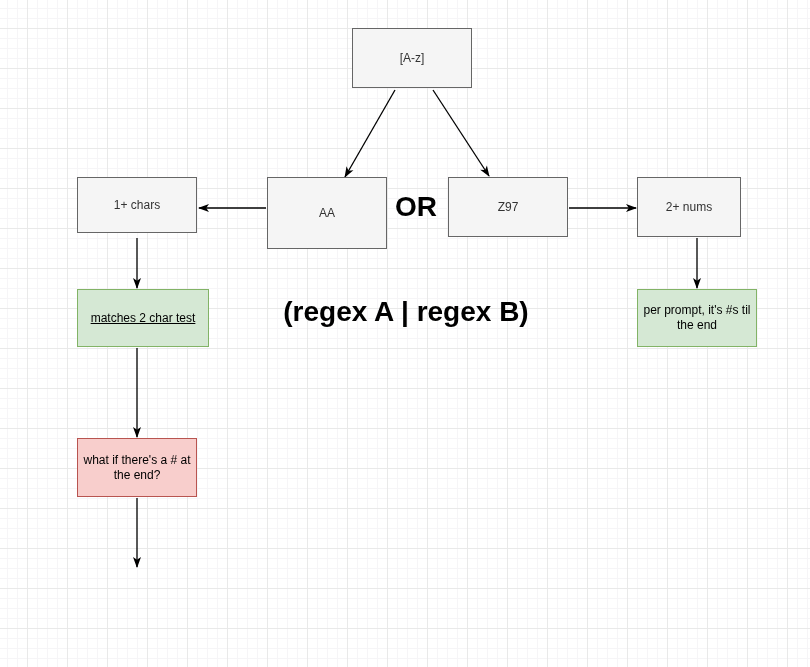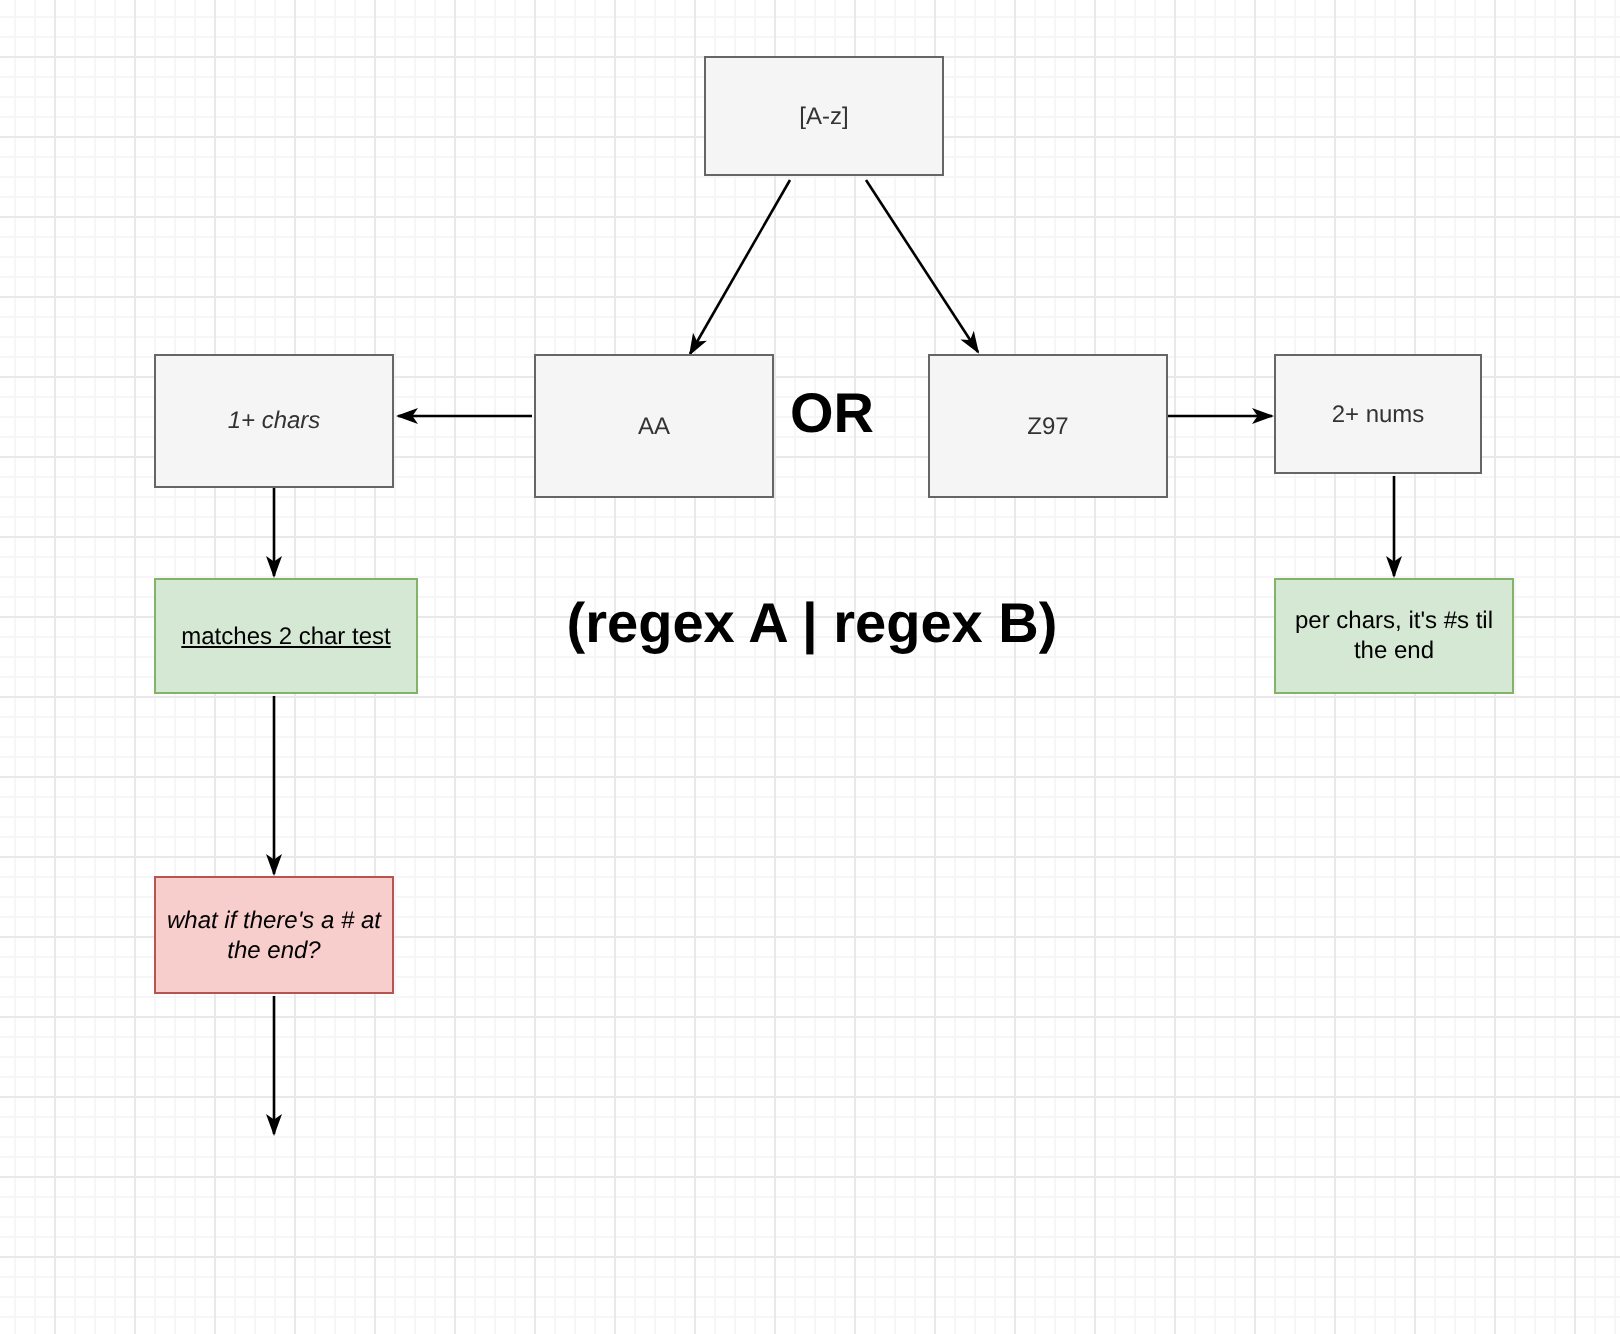--- a/index.html
+++ b/index.html
@@ -35,40 +35,40 @@
     justify-content: center;
     text-align: center;
     font-size: 12px;
     line-height: 1.25;
     padding: 2px 3px;
     color: #000000;
   }
 
   .node.gray  { background: #f5f5f5; border: 1.3px solid #666666; color: #333333; }
   .node.green { background: #d5e8d4; border: 1.3px solid #82b366; }
-  .node.red   { background: #f8cecc; border: 1.3px solid #b85450; font-style: italic; }
+  .node.red   { background: #f8cecc; border: 1.3px solid #b85450; }
   .node.white { background: #ffffff; border: 1.3px solid #000000; }
 
   .free-label {
     position: absolute;
     display: flex;
     align-items: center;
     justify-content: center;
     text-align: center;
     font-weight: bold;
     font-size: 28px;
     color: #000000;
     white-space: nowrap;
   }
 
   
   #node-a-z            { left: 352px; top: 28px;  width: 120px; height: 60px; }
-  #node-one-plus-chars { left: 77px;  top: 177px; width: 120px; height: 67px; font-style: italic; }
+  #node-one-plus-chars { left: 77px;  top: 177px; width: 120px; height: 56px; }
   #node-aa             { left: 267px; top: 177px; width: 120px; height: 72px; }
-  #node-z97            { left: 464px; top: 177px; width: 120px; height: 72px; }
+  #node-z97            { left: 448px; top: 177px; width: 120px; height: 60px; }
   #node-two-plus-nums  { left: 637px; top: 177px; width: 104px; height: 60px; }
   #node-matches        { left: 77px;  top: 289px; width: 132px; height: 58px; text-decoration: underline; }
   #node-per-prompt     { left: 637px; top: 289px; width: 120px; height: 58px; }
   #node-what-if        { left: 77px;  top: 438px; width: 120px; height: 59px; }
   #node-chars-nums     { left: 78px;  top: 568px; width: 120px; height: 60px; }
 
   #label-or    { left: 356px; top: 191px; width: 120px; height: 32px; }
   #label-regex { left: 256px; top: 283px; width: 300px; height: 32px; margin-top: 13px; }
 </style>
 </head>
@@ -91,19 +91,19 @@
     <line x1="137" y1="348" x2="137" y2="437" stroke="#000" stroke-width="1.3" marker-end="url(#arrowhead)"></line>
     <line x1="137" y1="498" x2="137" y2="567" stroke="#000" stroke-width="1.3" marker-end="url(#arrowhead)"></line>
   </svg>
 
   <div class="node gray" id="node-a-z">[A-z]</div>
   <div class="node gray" id="node-one-plus-chars">1+ chars</div>
   <div class="node gray" id="node-aa">AA</div>
   <div class="node gray" id="node-z97">Z97</div>
   <div class="node gray" id="node-two-plus-nums">2+ nums</div>
   <div class="node green" id="node-matches">matches 2 char test</div>
-  <div class="node green" id="node-per-prompt">per chars, it's #s til the end</div>
+  <div class="node green" id="node-per-prompt">per prompt, it's #s til the end</div>
   <div class="node red" id="node-what-if">what if there's a # at the end?</div>
 
   <div class="free-label" id="label-or">OR</div>
   <div class="free-label" id="label-regex">(regex A | regex B)</div>
 
 </div>
 
 </body></html>

